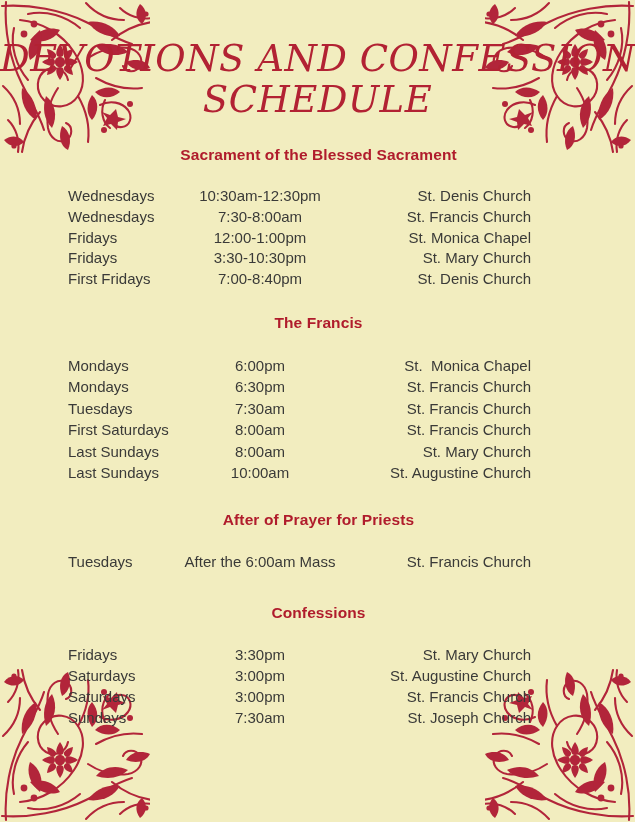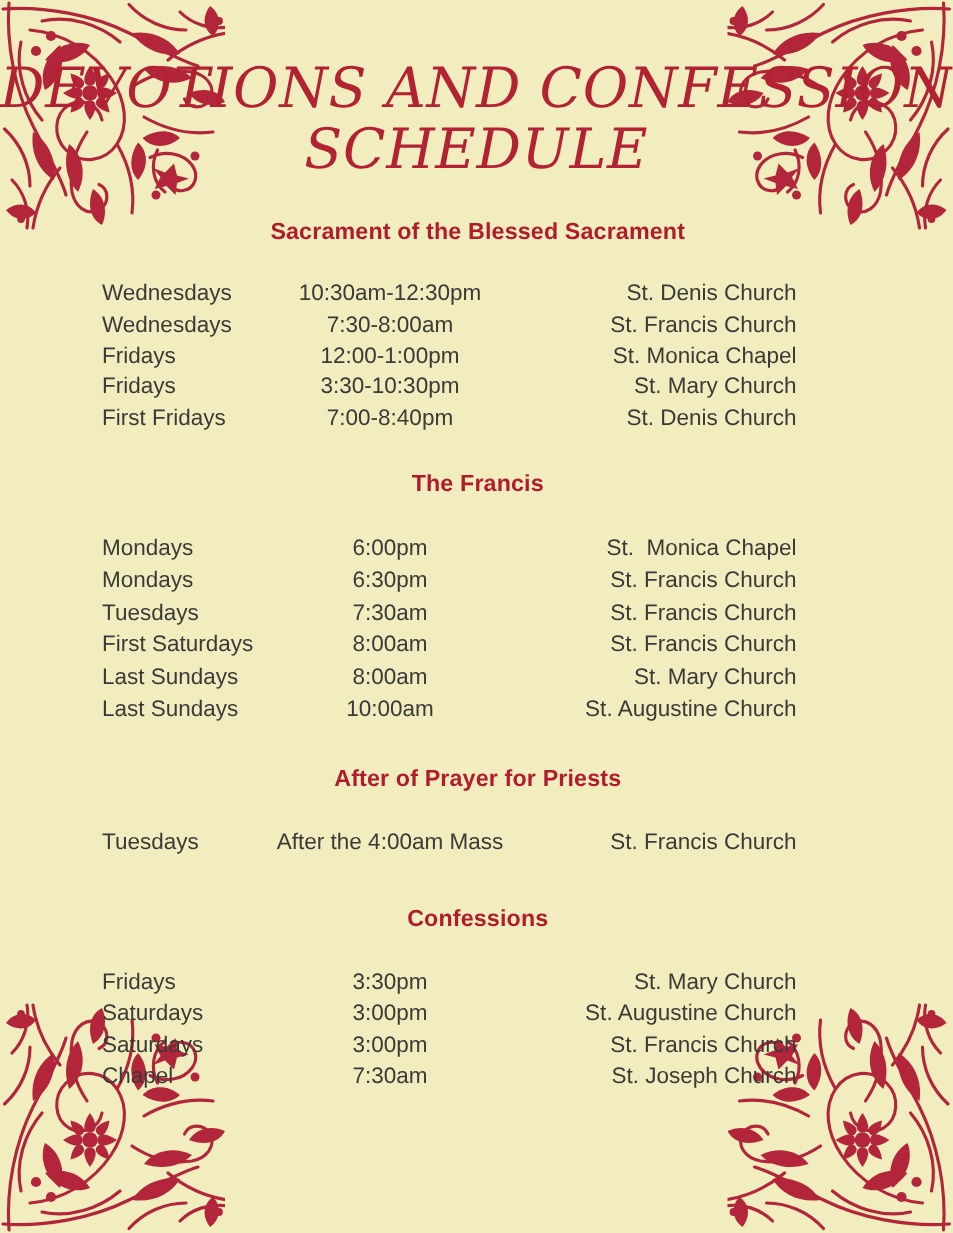--- a/index.html
+++ b/index.html
@@ -393,21 +393,21 @@
           <div class="col-time">10:00am</div>
           <div class="col-place">St. Augustine Church</div>
         </div>
       </div>
     </div>
     <div class="section sec-hour">
       <div class="section-title">After of Prayer for Priests</div>
       <div class="rows">
         <div class="row">
           <div class="col-day">Tuesdays</div>
-          <div class="col-time">After the 4:00am Mass</div>
+          <div class="col-time">After the 6:00am Mass</div>
           <div class="col-place">St. Francis Church</div>
         </div>
       </div>
     </div>
     <div class="section sec-confessions">
       <div class="section-title">Confessions</div>
       <div class="rows">
         <div class="row">
           <div class="col-day">Fridays</div>
           <div class="col-time">3:30pm</div>
@@ -417,19 +417,19 @@
           <div class="col-day">Saturdays</div>
           <div class="col-time">3:00pm</div>
           <div class="col-place">St. Augustine Church</div>
         </div>
         <div class="row">
           <div class="col-day">Saturdays</div>
           <div class="col-time">3:00pm</div>
           <div class="col-place">St. Francis Church</div>
         </div>
         <div class="row">
-          <div class="col-day">Chapel</div>
+          <div class="col-day">Sundays</div>
           <div class="col-time">7:30am</div>
           <div class="col-place">St. Joseph Church</div>
         </div>
       </div>
     </div>
   </div>
 
 </body></html>

